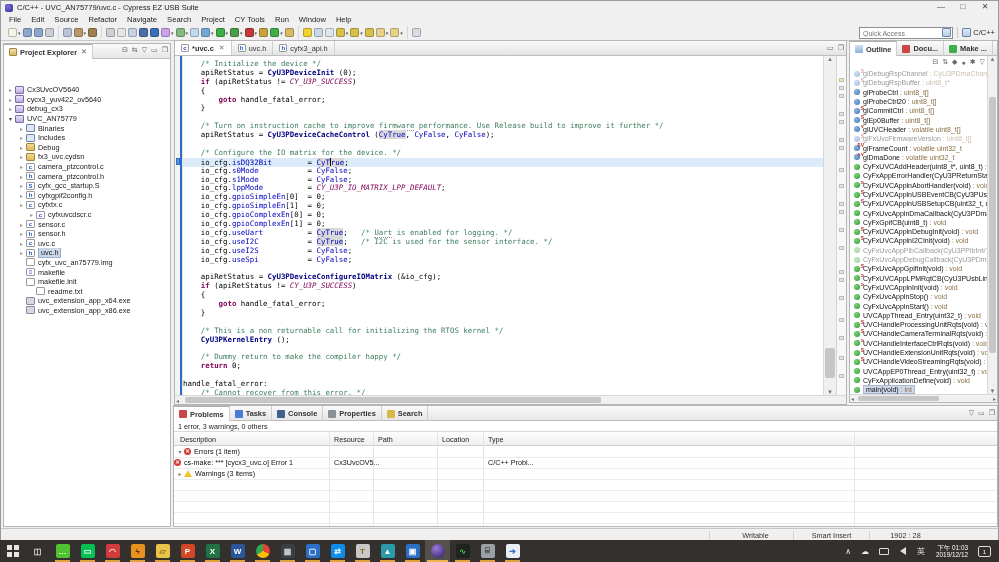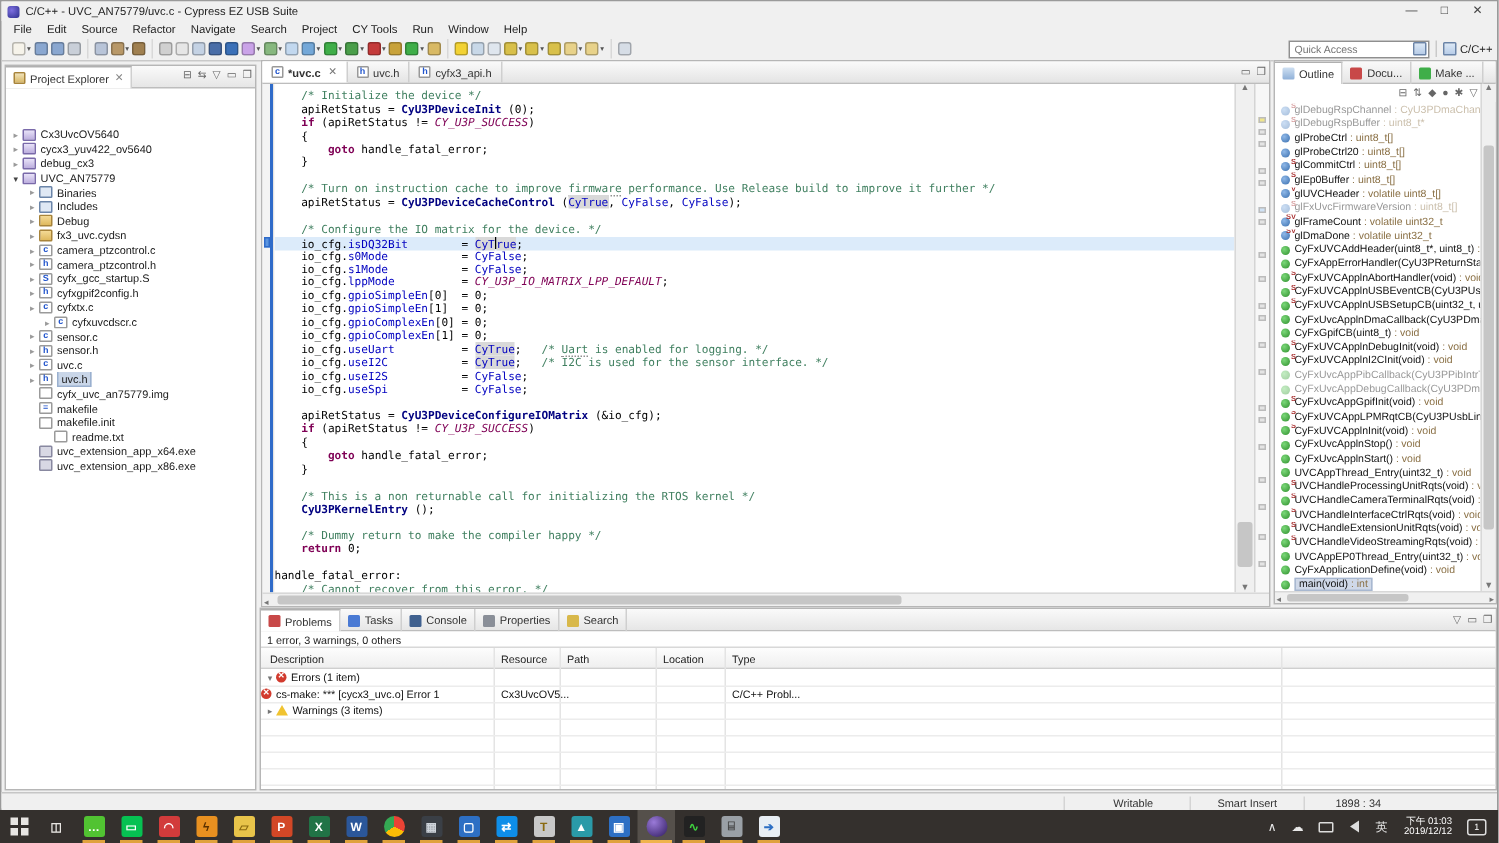--- a/index.html
+++ b/index.html
@@ -19,21 +19,21 @@
   .tb-icon{display:inline-flex;align-items:center;margin:0 1px;height:12px;}
   .tb-icon .g{display:inline-block;width:9px;height:9px;border-radius:2px;border:1px solid rgba(0,0,0,.25);}
   .tb-icon .dd{font-size:5px;color:#555;margin-left:1px;}
   .quick-access{position:absolute;left:858px;top:2px;width:94px;height:12px;border:1px solid #8f8f8f;font-size:7px;padding:0 3px;background:#fff;font-family:"Liberation Sans",sans-serif;}
   .persp{position:absolute;right:3px;top:2px;display:flex;align-items:center;font-size:7.5px;color:#222;}
   .persp .pico{width:9px;height:9px;border:1px solid #6a84a8;background:linear-gradient(#dce8f6,#b8cde8);border-radius:1px;margin-right:2px;}
   .persp .sep{width:1px;height:11px;background:#c9c9c9;margin:0 4px;}
   
   .view{position:absolute;background:#fff;border:1px solid #b6b6b6;}
   .view-tabs{position:absolute;left:0;top:0;right:0;height:15px;background:linear-gradient(#fafafa,#e6e6e6);border-bottom:1px solid #bdbdbd;display:flex;font-size:7.4px;color:#333;}
-  .vtab{display:flex;align-items:center;padding:0 5px;border-right:1px solid #cfcfcf;height:15px;}
+  .vtab{display:flex;align-items:center;padding:0 5px;border-right:1px solid #cfcfcf;height:15px;font-weight:bold;}
   .vtab.active{background:#fff;border-top:1px solid #b0b0b0;}
   .vtab .ti{width:8px;height:8px;margin-right:3px;border-radius:1px;}
   .vtab .x{margin-left:4px;color:#888;font-size:7px;}
   .view-btns{position:absolute;right:2px;top:2px;display:flex;font-size:7px;color:#666;}
   .view-btns span{margin-left:4px;}
   
   .pe-row{display:flex;align-items:center;height:9.6px;font-size:7.3px;color:#1a1a1a;white-space:nowrap;overflow:hidden;}
   .pe-row .arr{width:7px;color:#9a9a9a;font-size:6px;text-align:center;flex:none;}
   .pe-row .arr.open{color:#444;}
   .pe-row.sel .lbl{background:#c9d6e8;border:1px solid #9ab0cf;padding:0 2px;}
@@ -796,21 +796,21 @@
               <span class="warn-ico"></span>
               <span>Warnings (3 items)</span>
             </span>
           </div>
         </div>
     </div>
 
     <div class="statusbar">
       <div class="sb-cell" style="left:708px;width:92px;">Writable</div>
       <div class="sb-cell" style="left:792px;width:76px;">Smart Insert</div>
-      <div class="sb-cell" style="left:868px;width:72px;">1898 : 34</div>
+      <div class="sb-cell" style="left:868px;width:72px;">1902 : 28</div>
     </div>
   </div>
 
   <div class="taskbar">
     <span id="tb-apps" style="display:flex;height:22px;">
         <span class="tb-app">
           <span class="win-logo">
             <i style="left: 0px; top: 0px;"></i>
             <i style="left: 7px; top: 0px;"></i>
             <i style="left: 0px; top: 7px;"></i>

